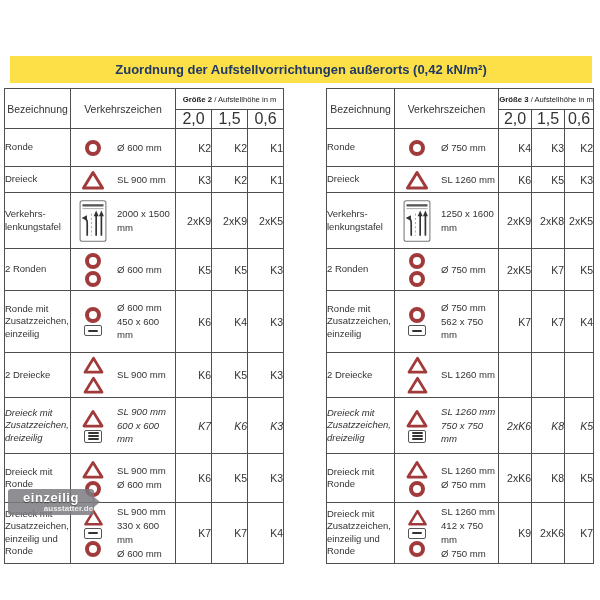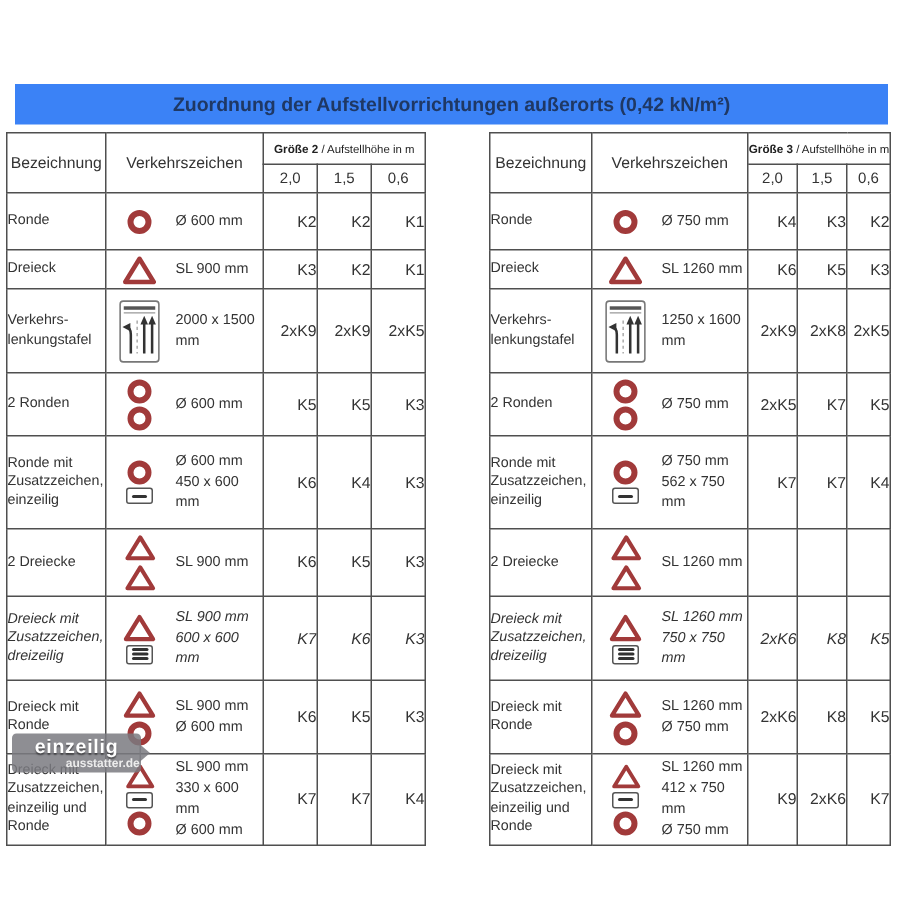--- a/index.html
+++ b/index.html
@@ -2,34 +2,34 @@
 <html><head>
 <meta charset="utf-8">
 <style>
   html,body{margin:0;padding:0;}
   body{
     width:600px;height:600px;background:#ffffff;position:relative;
     font-family:"Liberation Sans", sans-serif;color:#333;overflow:hidden;
   }
   .title-bar{
     position:absolute;left:10px;top:56px;width:582px;height:27px;
-    background:#3b82f6;display:flex;align-items:center;justify-content:center;
+    background:#fde047;display:flex;align-items:center;justify-content:center;
     font-size:13px;font-weight:bold;color:#1f3864;
   }
   table.t{
     position:absolute;top:88px;border-collapse:collapse;table-layout:fixed;
     background:#fff;
   }
   table.t td{border:1px solid #4f4f4f;vertical-align:middle;padding:0;overflow:hidden;}
   #t0{left:4px;width:279px;}
   #t1{left:326px;width:267px;}
   .hc{font-size:10.5px;text-align:center;color:#333;}
   .hg{font-size:7.6px;text-align:center;height:20px;white-space:nowrap;color:#222;}
   .hg b{font-size:7.8px;}
-  .hh{font-size:10px;text-align:center;height:18px;}
+  .hh{font-size:16px;text-align:center;height:18px;}
   tbody tr:nth-child(1){height:38px;}
   tbody tr:nth-child(2){height:26px;}
   tbody tr:nth-child(3){height:56px;}
   tbody tr:nth-child(4){height:42px;}
   tbody tr:nth-child(5){height:62px;}
   tbody tr:nth-child(6){height:45px;}
   tbody tr:nth-child(7){height:56px;font-style:italic;}
   tbody tr:nth-child(8){height:49px;}
   tbody tr:nth-child(9){height:55px;}
   td.lc{font-size:9.5px;line-height:1.3;padding:2px 2px 2px 6px;}

